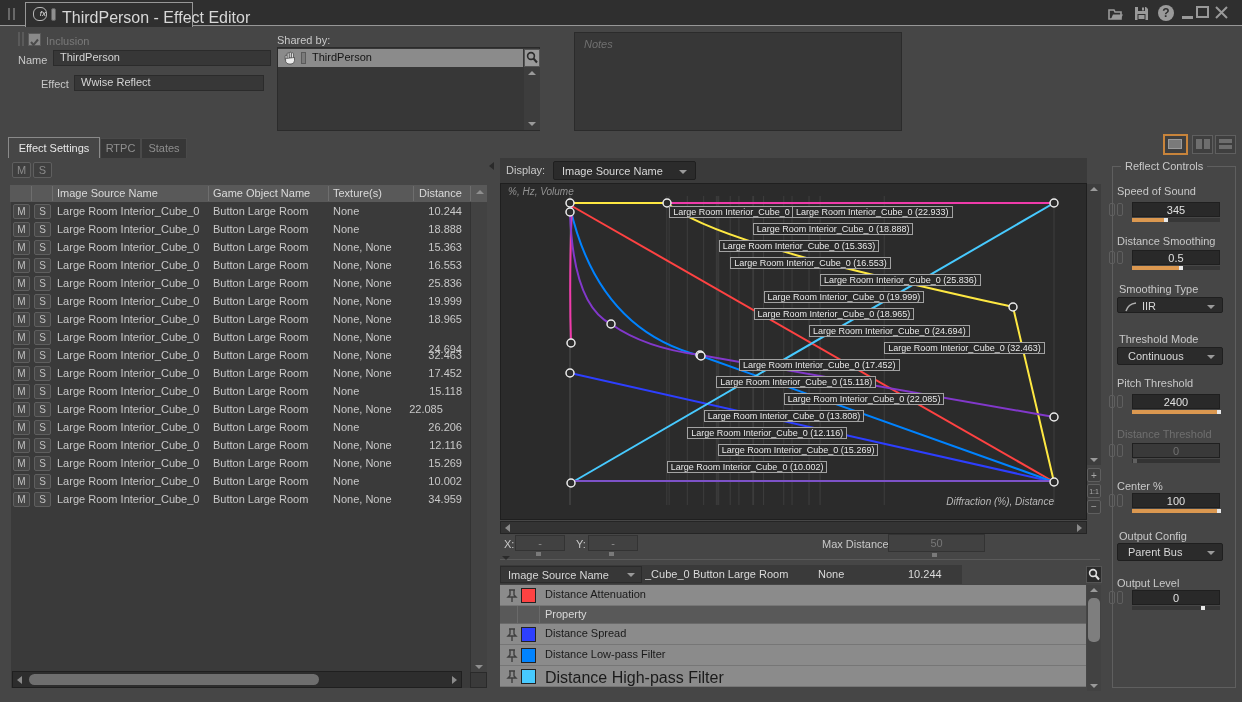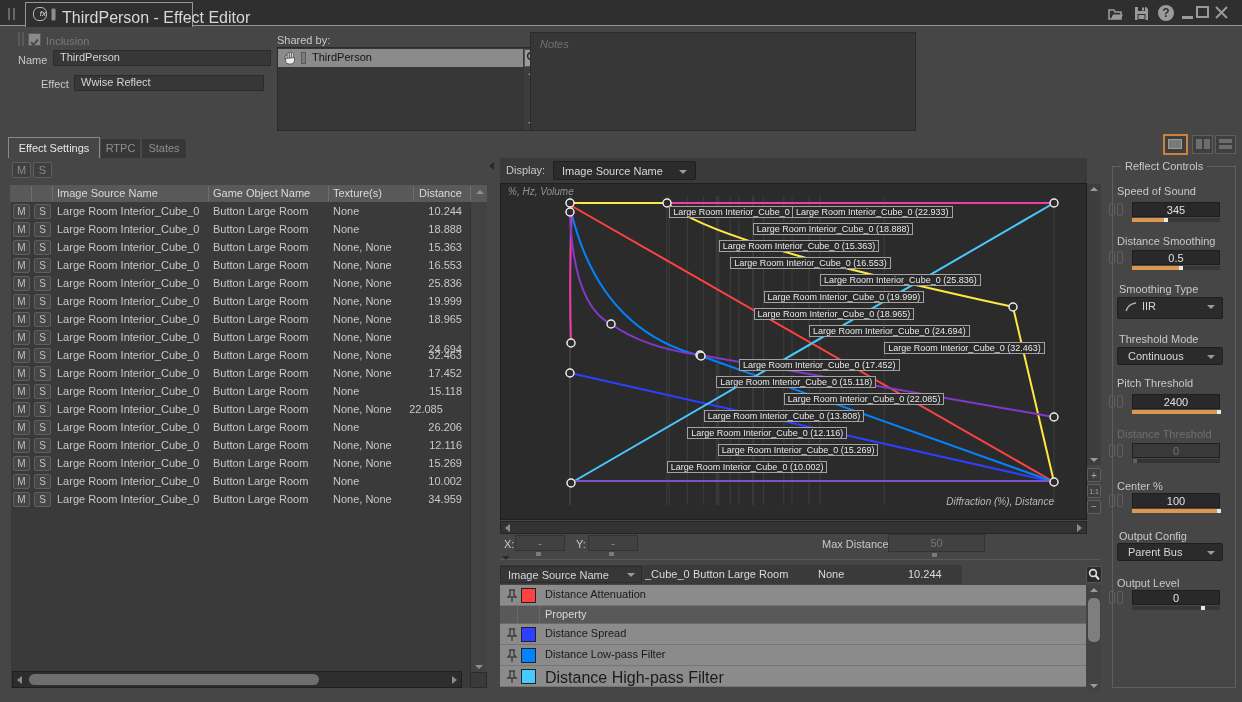--- a/index.html
+++ b/index.html
@@ -80,21 +80,21 @@
           <circle cx="6" cy="6" r="3.4" fill="none" stroke="#2b2b2b" stroke-width="1.6"></circle>
           <path d="M8.5 8.5 L12 12.5" stroke="#2b2b2b" stroke-width="2"></path>
         </svg>
     </div>
     <div class="a" style="left:246px;top:19px;width:16px;height:63px;background:#3d3d3d">
       <div class="a tri-u" style="left:4px;top:4px"></div>
       <div class="a tri-d" style="left:4px;bottom:4px"></div>
     </div>
   </div>
 
-  <div class="a" style="left:530px;top:32px;width:386px;height:99px;background:#373737;border:1px solid #2b2b2b">
+  <div class="a" style="left:574px;top:32px;width:328px;height:99px;background:#373737;border:1px solid #2b2b2b">
     <div class="a" style="left:9px;top:5px;font-size:11px;font-style:italic;color:#707070">Notes</div>
   </div>
 </div>
 
 <div class="a" style="left:0;top:137px;width:1242px;height:21px">
   <div class="a" style="left:8px;top:0;width:92px;height:21px;background:#464646;border:1px solid #8a8a8a;border-bottom:none;color:#e8e8e8;font-size:11px;text-align:center;line-height:20px"><span>Effect Settings</span></div>
   <div class="a" style="left:100px;top:1px;width:41px;height:20px;background:#373737;border:1px solid #4a4a4a;border-bottom:none;color:#8f8f8f;font-size:11px;text-align:center;line-height:19px"><span>RTPC</span></div>
   <div class="a" style="left:141px;top:1px;width:46px;height:20px;background:#373737;border:1px solid #4a4a4a;border-bottom:none;color:#8f8f8f;font-size:11px;text-align:center;line-height:19px"><span>States</span></div>
   <div class="a" style="left:1163px;top:-3px;width:25px;height:21px;background:#3f3f3f;border:2px solid #c8843b">
     <div class="a" style="left:3px;top:3px;width:14px;height:10px;background:#7a7a7a;border:1px solid #9a9a9a"></div>
@@ -448,21 +448,21 @@
       <div class="a" style="left:27px;top:60px;width:32px;height:4px;background:#db9850"></div>
       <div class="a" style="left:59px;top:60px;width:4px;height:4px;background:#e8e8e8"></div>
       <div class="rc-lbl" style="left:12px;top:77px;color:#c8c8c8">Distance Smoothing</div>
       <div class="a" style="left:4px;top:93px;width:6px;height:13px;border:1px solid #5f5f5f;border-radius:2px"></div>
       <div class="a" style="left:12px;top:93px;width:6px;height:13px;border:1px solid #5f5f5f;border-radius:2px"></div>
       <div class="a" style="left:27px;top:92px;width:88px;height:15px;background:#292929;border:1px solid #1f1f1f;color:#e0e0e0;font-size:11px;text-align:center;line-height:14px">0.5</div>
       <div class="a" style="left:27px;top:108px;width:88px;height:4px;background:#373737"></div>
       <div class="a" style="left:27px;top:108px;width:47px;height:4px;background:#db9850"></div>
       <div class="a" style="left:74px;top:108px;width:4px;height:4px;background:#e8e8e8"></div>
       <div class="rc-lbl" style="left:14px;top:125px;color:#c8c8c8">Smoothing Type</div>
-      <div class="a dd" style="left:12px;top:139px;width:106px;height:22px">
+      <div class="a dd" style="left:12px;top:139px;width:106px;height:16px">
         <svg class="a" style="left:7px;top:4px" width="12" height="10" viewBox="0 0 12 10">
           <path d="M1 9 Q3 2 11 1" fill="none" stroke="#b0b0b0" stroke-width="1.5"></path>
         </svg>
         <span class="a" style="left:24px;top:2px">IIR</span>
         <div class="a tri-d" style="right:7px;top:7px"></div>
       </div>
       <div class="rc-lbl" style="left:14px;top:175px;color:#c8c8c8">Threshold Mode</div>
       <div class="a dd" style="left:12px;top:189px;width:106px;height:18px">
         <span class="a" style="left:10px;top:2px">Continuous</span>
         <div class="a tri-d" style="right:7px;top:7px"></div>

